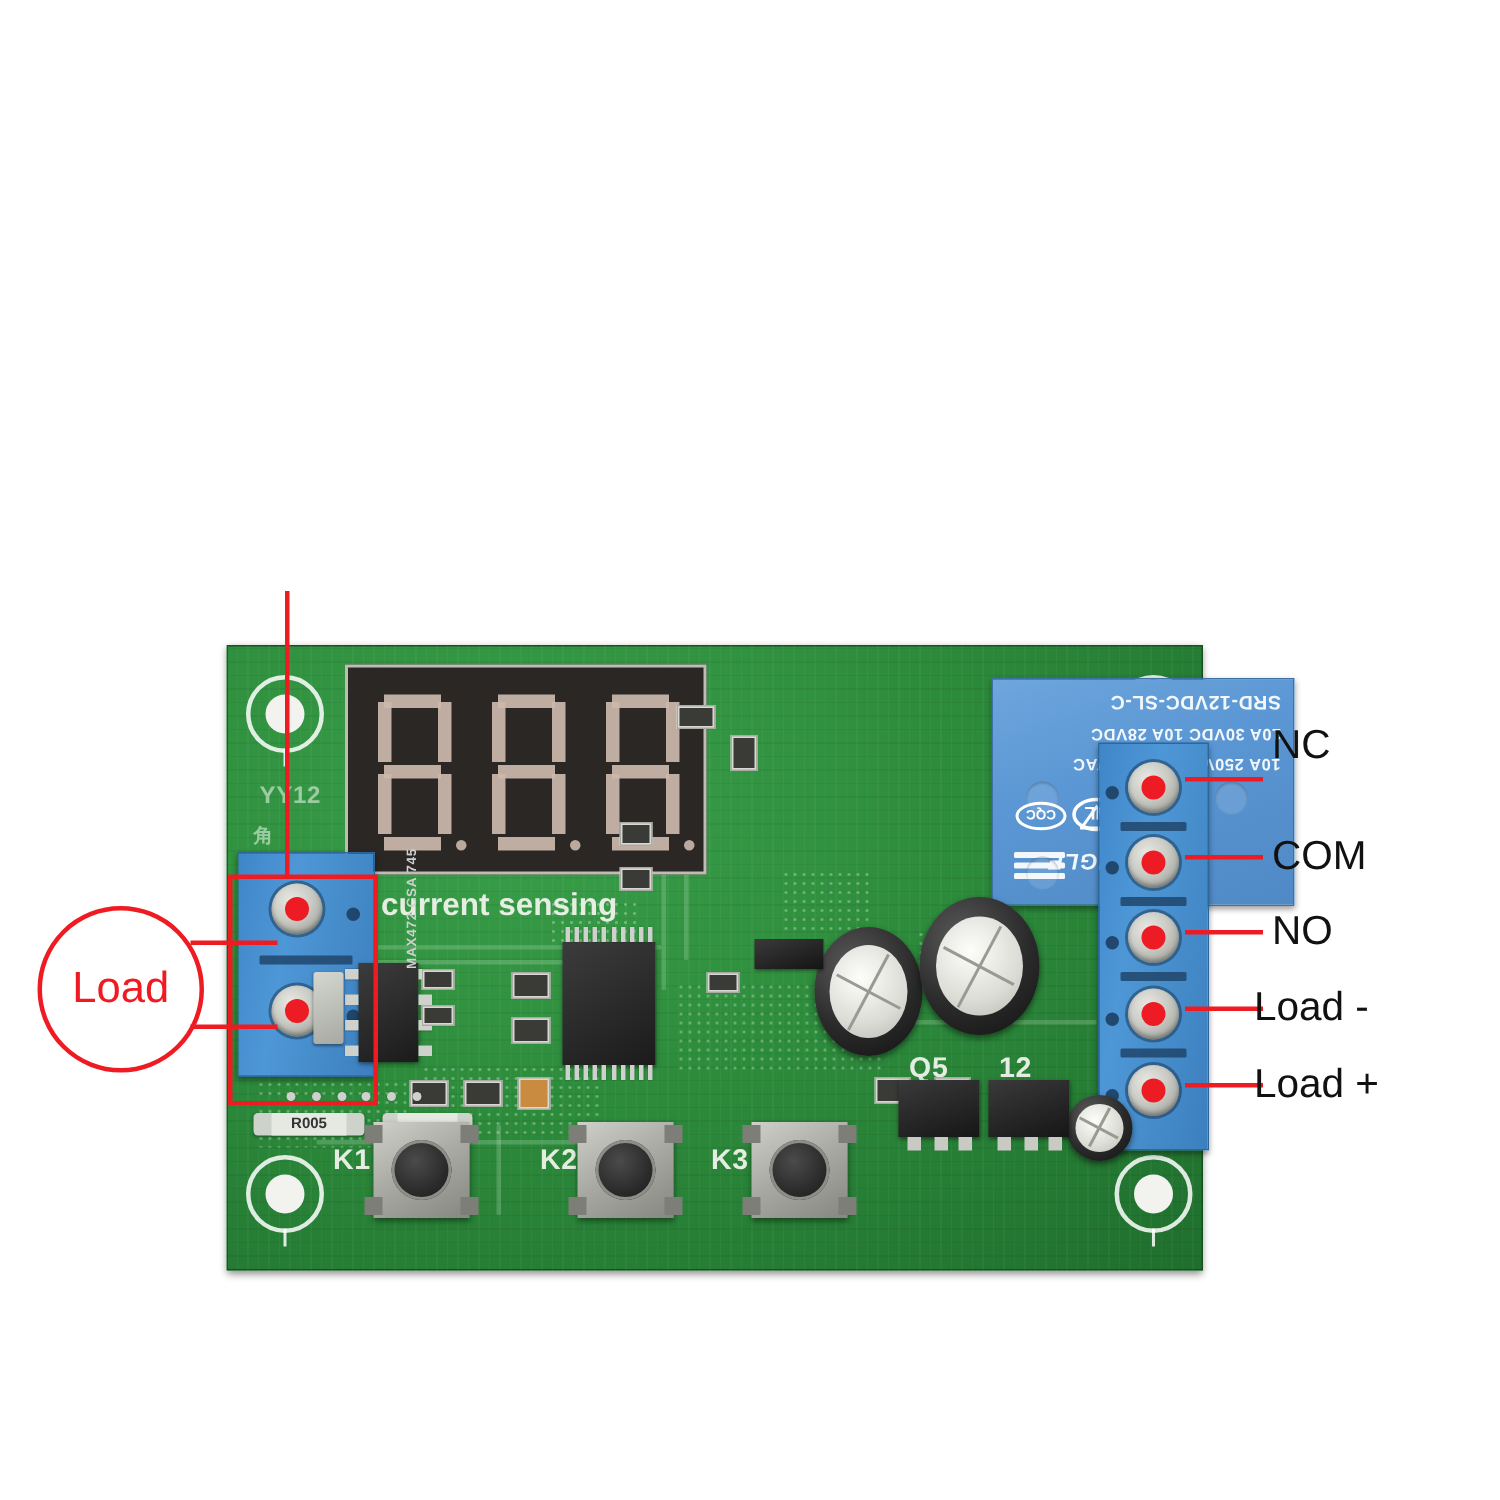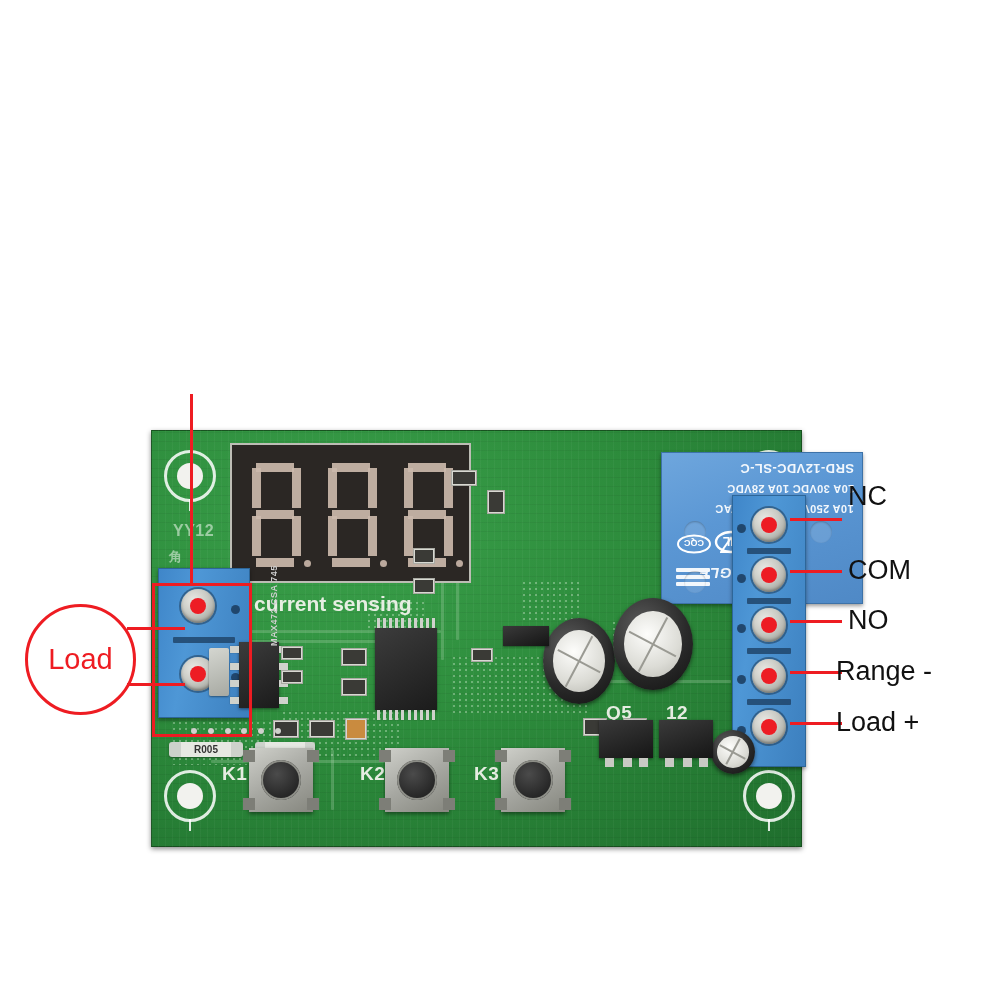--- a/index.html
+++ b/index.html
@@ -433,18 +433,18 @@
   <div class="rline" style="left:790px;top:518px;width:52px;height:3px;"></div>
   <div class="rlabel" style="left:848px;top:481px;">NC</div>
 
   <div class="rline" style="left:790px;top:570px;width:52px;height:3px;"></div>
   <div class="rlabel" style="left:848px;top:555px;">COM</div>
 
   <div class="rline" style="left:790px;top:620px;width:52px;height:3px;"></div>
   <div class="rlabel" style="left:848px;top:605px;">NO</div>
 
   <div class="rline" style="left:790px;top:671px;width:52px;height:3px;"></div>
-  <div class="rlabel" style="left:836px;top:656px;">Range -</div>
+  <div class="rlabel" style="left:836px;top:656px;">Load -</div>
 
   <div class="rline" style="left:790px;top:722px;width:52px;height:3px;"></div>
   <div class="rlabel" style="left:836px;top:707px;">Load +</div>
 
 </div>
 
 </body></html>

